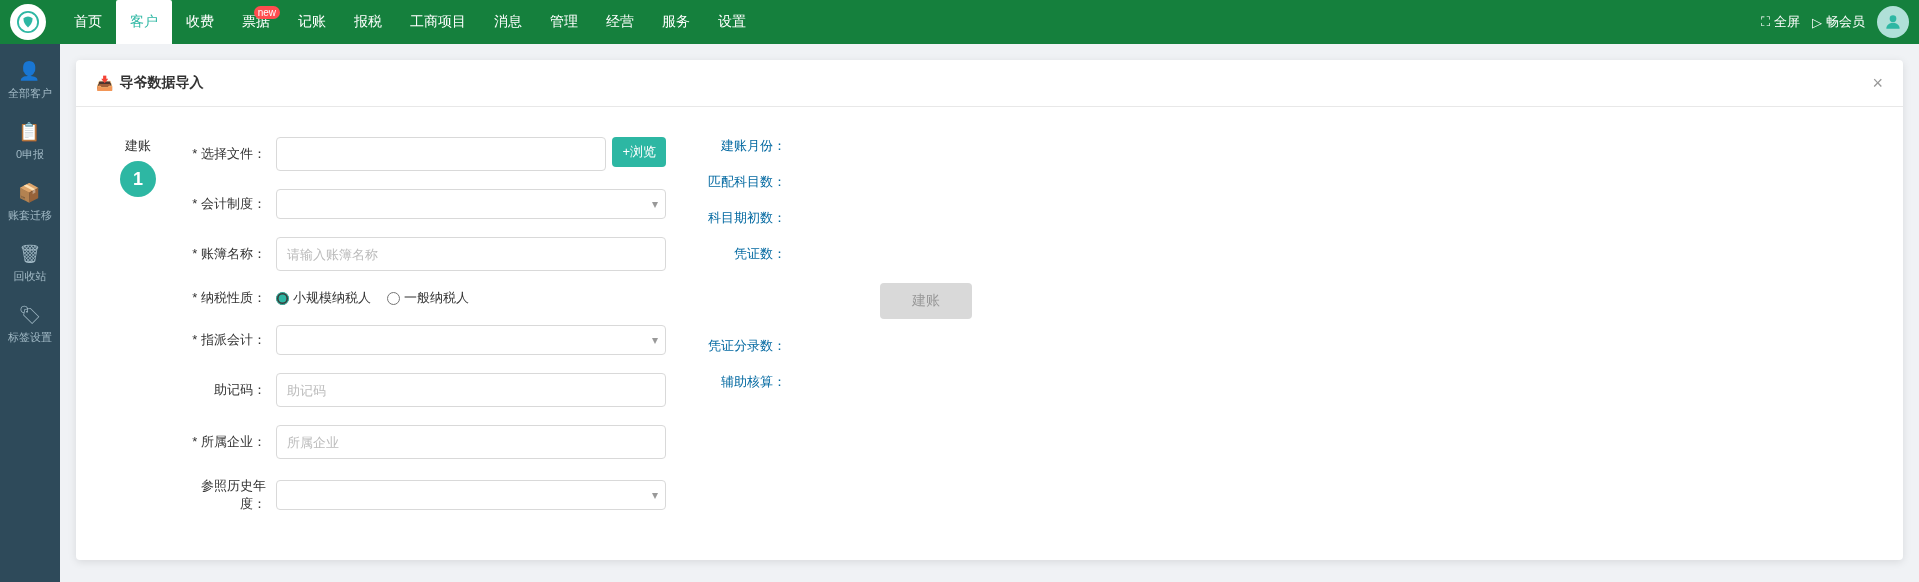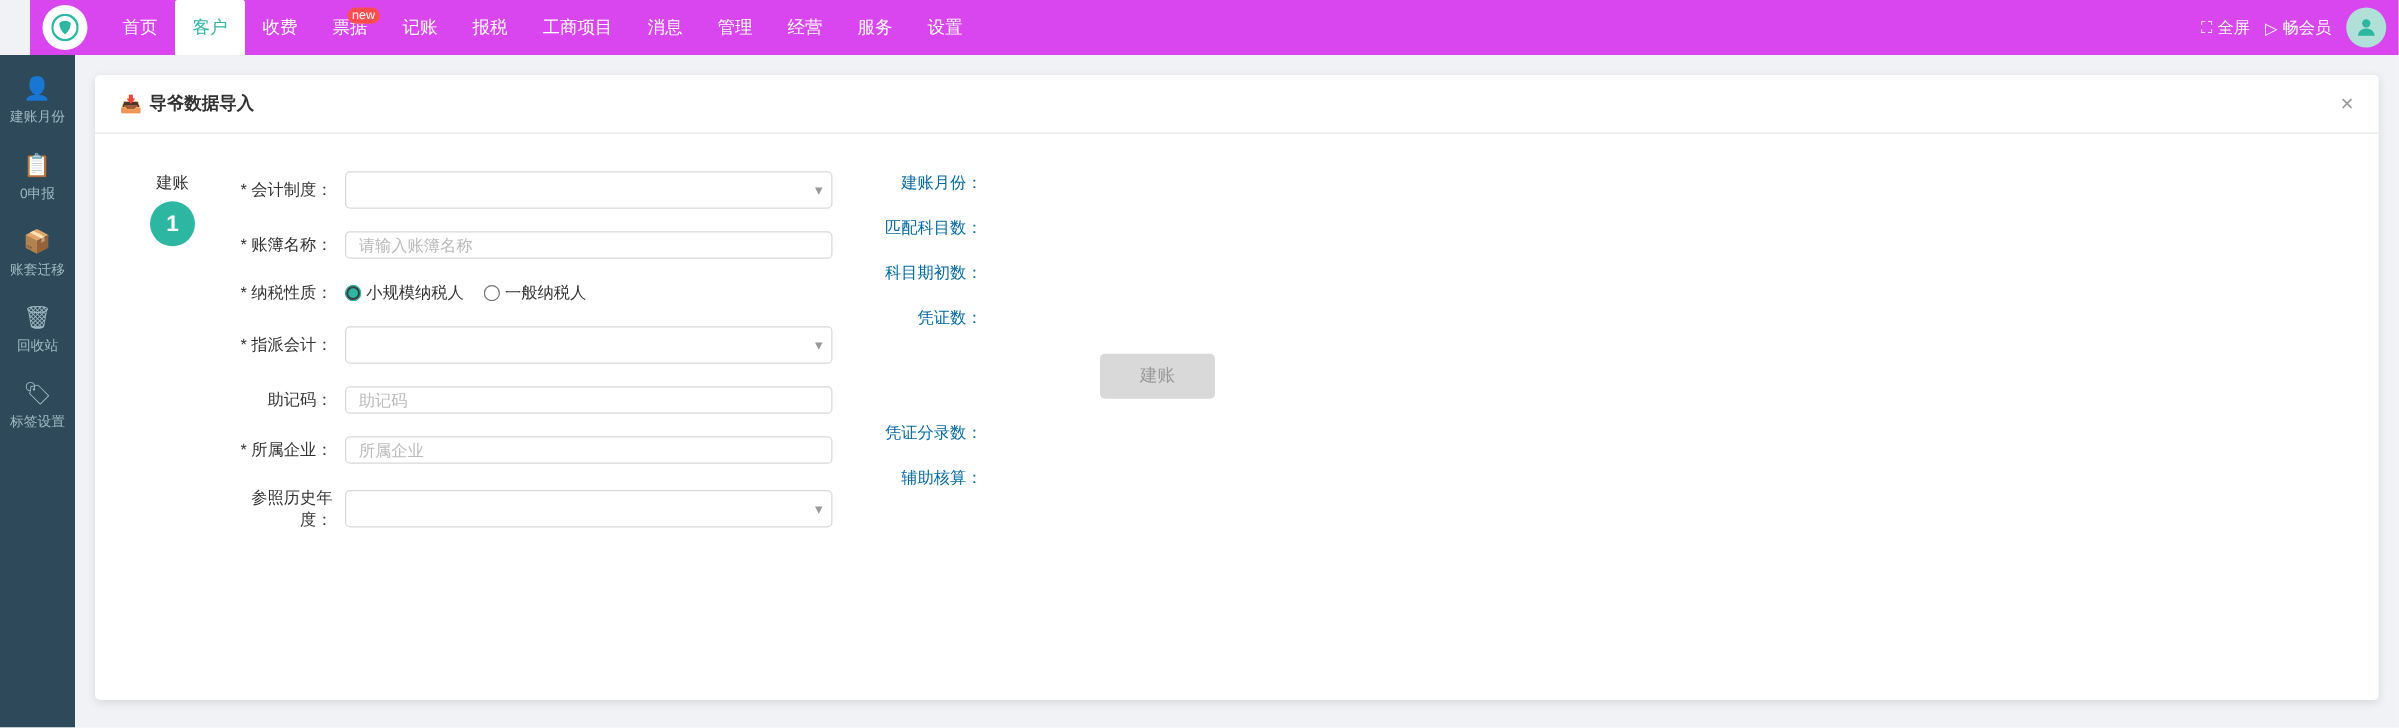--- a/index.html
+++ b/index.html
@@ -1,22 +1,22 @@
 <!DOCTYPE html>
 <html><head>
   <meta charset="utf-8">
   <style>
     * { box-sizing: border-box; margin: 0; padding: 0; }
     body { font-family: "Microsoft YaHei", "PingFang SC", sans-serif; font-size: 13px; background: #f0f2f5; }
 
     
     .top-nav {
       display: flex; align-items: center;
-      background: #d946ef; height: 44px; padding: 0 10px;
-      color: #fff; position: relative; z-index: 10; margin-left: 24px;
+      background: #15803d; height: 44px; padding: 0 10px;
+      color: #fff; position: relative; z-index: 10;
     }
     .top-nav .logo {
       width: 36px; height: 36px; background: #fff; border-radius: 50%;
       display: flex; align-items: center; justify-content: center;
       margin-right: 14px; flex-shrink: 0;
     }
     .top-nav .logo svg { width: 22px; height: 22px; }
     .nav-items { display: flex; align-items: center; gap: 0; flex: 1; }
     .nav-item {
       padding: 0 14px; height: 44px; display: flex; align-items: center;
@@ -93,21 +93,21 @@
     .form-right { flex: 1; max-width: 480px; padding-left: 40px; }
 
     .form-row {
       display: flex; align-items: center; margin-bottom: 18px;
     }
     .form-label {
       width: 90px; text-align: right; padding-right: 10px;
       font-size: 13px; color: #333; flex-shrink: 0;
     }
     .form-control {
-      flex: 1; height: 22px; border: 1px solid #d9d9d9; border-radius: 4px;
+      flex: 1; height: 34px; border: 1px solid #d9d9d9; border-radius: 4px;
       padding: 0 10px; font-size: 13px; color: #666; outline: none;
       background: #fff;
     }
     .form-control::placeholder { color: #bbb; }
 
     .input-group { display: flex; flex: 1; gap: 6px; }
     .input-group .form-control { flex: 1; }
     .btn-browse {
       background: #2db7a3; color: #fff; border: none; border-radius: 4px;
       padding: 0 10px; cursor: pointer; font-size: 13px; height: 30px; white-space: nowrap;
@@ -187,21 +187,21 @@
       </svg>
     </div>
   </div>
 </div>
 
 <div class="layout">
 
   <div class="sidebar">
     <div class="sidebar-item">
       <span class="icon">👤</span>
-      <span>建账月份</span>
+      <span>全部客户</span>
     </div>
     <div class="sidebar-item">
       <span class="icon">📋</span>
       <span>0申报</span>
     </div>
     <div class="sidebar-item">
       <span class="icon">📦</span>
       <span>账套迁移</span>
     </div>
     <div class="sidebar-item">
@@ -227,20 +227,27 @@
 
       <div class="dialog-body">
 
         <div class="step-section">
           <div class="step-label">建账</div>
           <div class="step-circle">1</div>
         </div>
 
         <div class="form-left">
 
+          <div class="form-row">
+            <div class="form-label">* 选择文件：</div>
+            <div class="input-group">
+              <input type="text" class="form-control" placeholder="" style="">
+              <button class="btn-browse">+浏览</button>
+            </div>
+          </div>
 
           <div class="form-row">
             <div class="form-label">* 会计制度：</div>
             <div class="select-wrapper">
               <select>
                 <option value=""></option>
                 <option value="small">小企业会计准则</option>
                 <option value="general">企业会计准则</option>
                 <option value="npo">民间非营利组织</option>
               </select>

